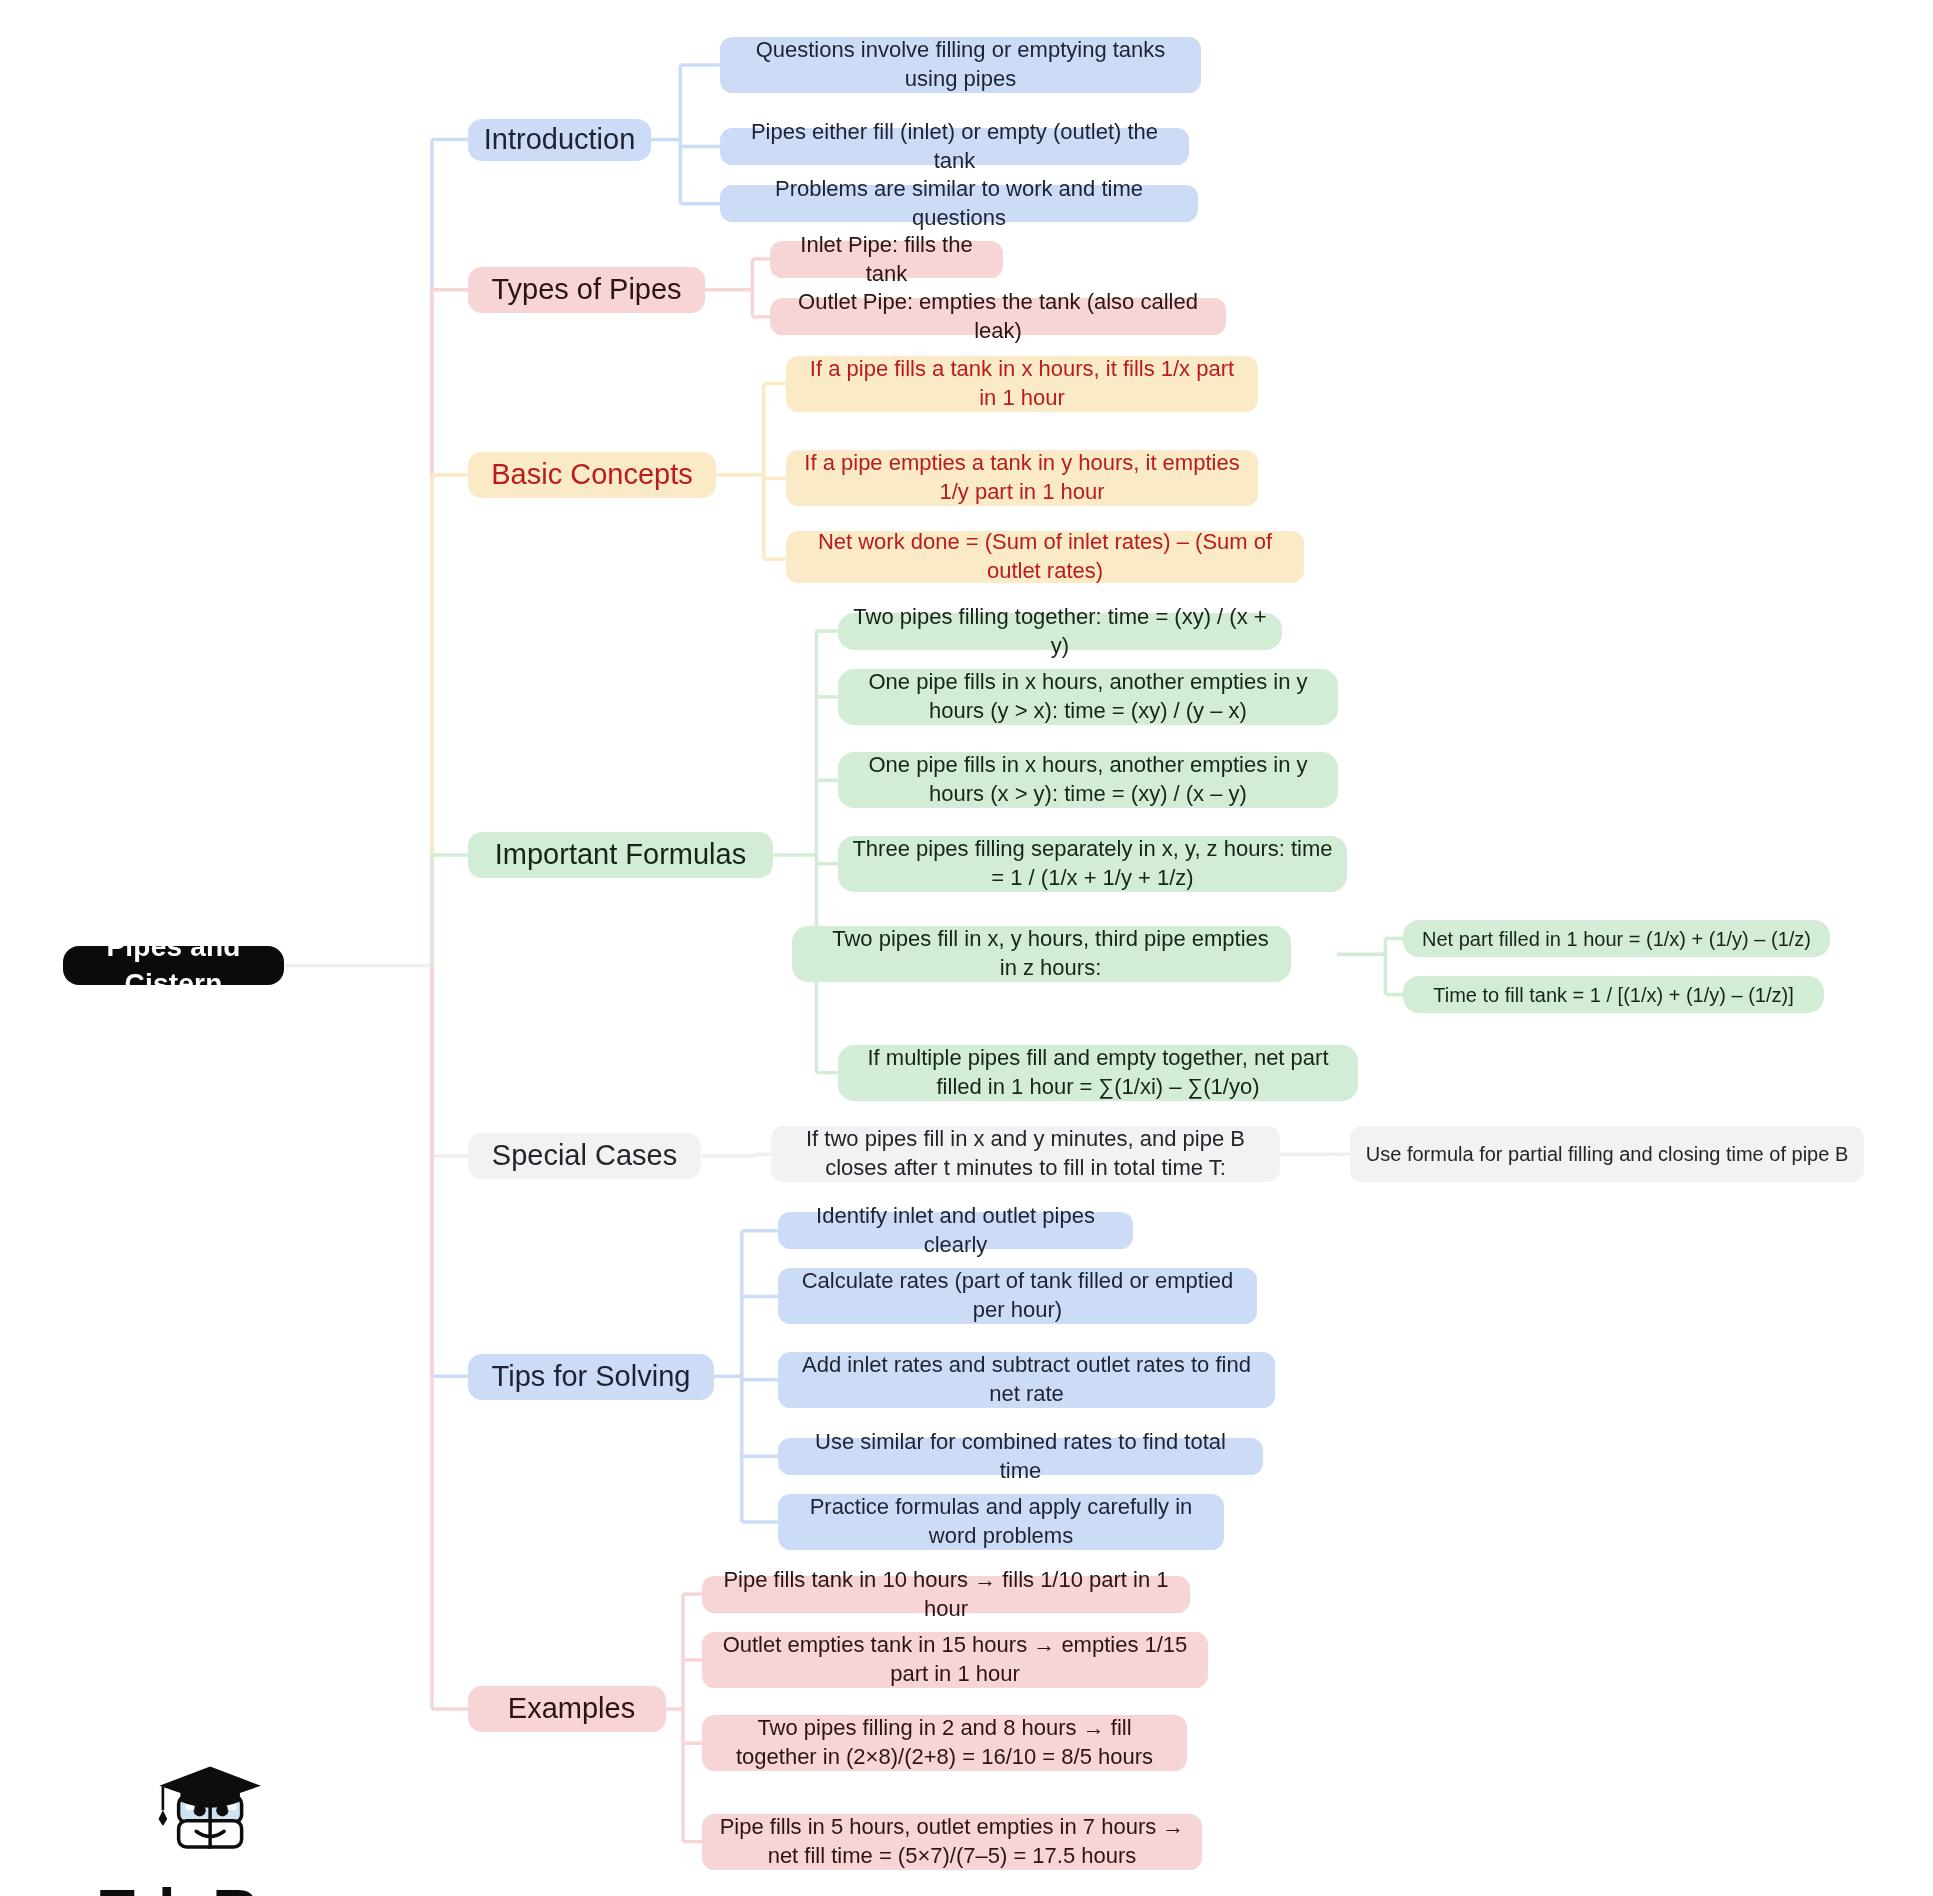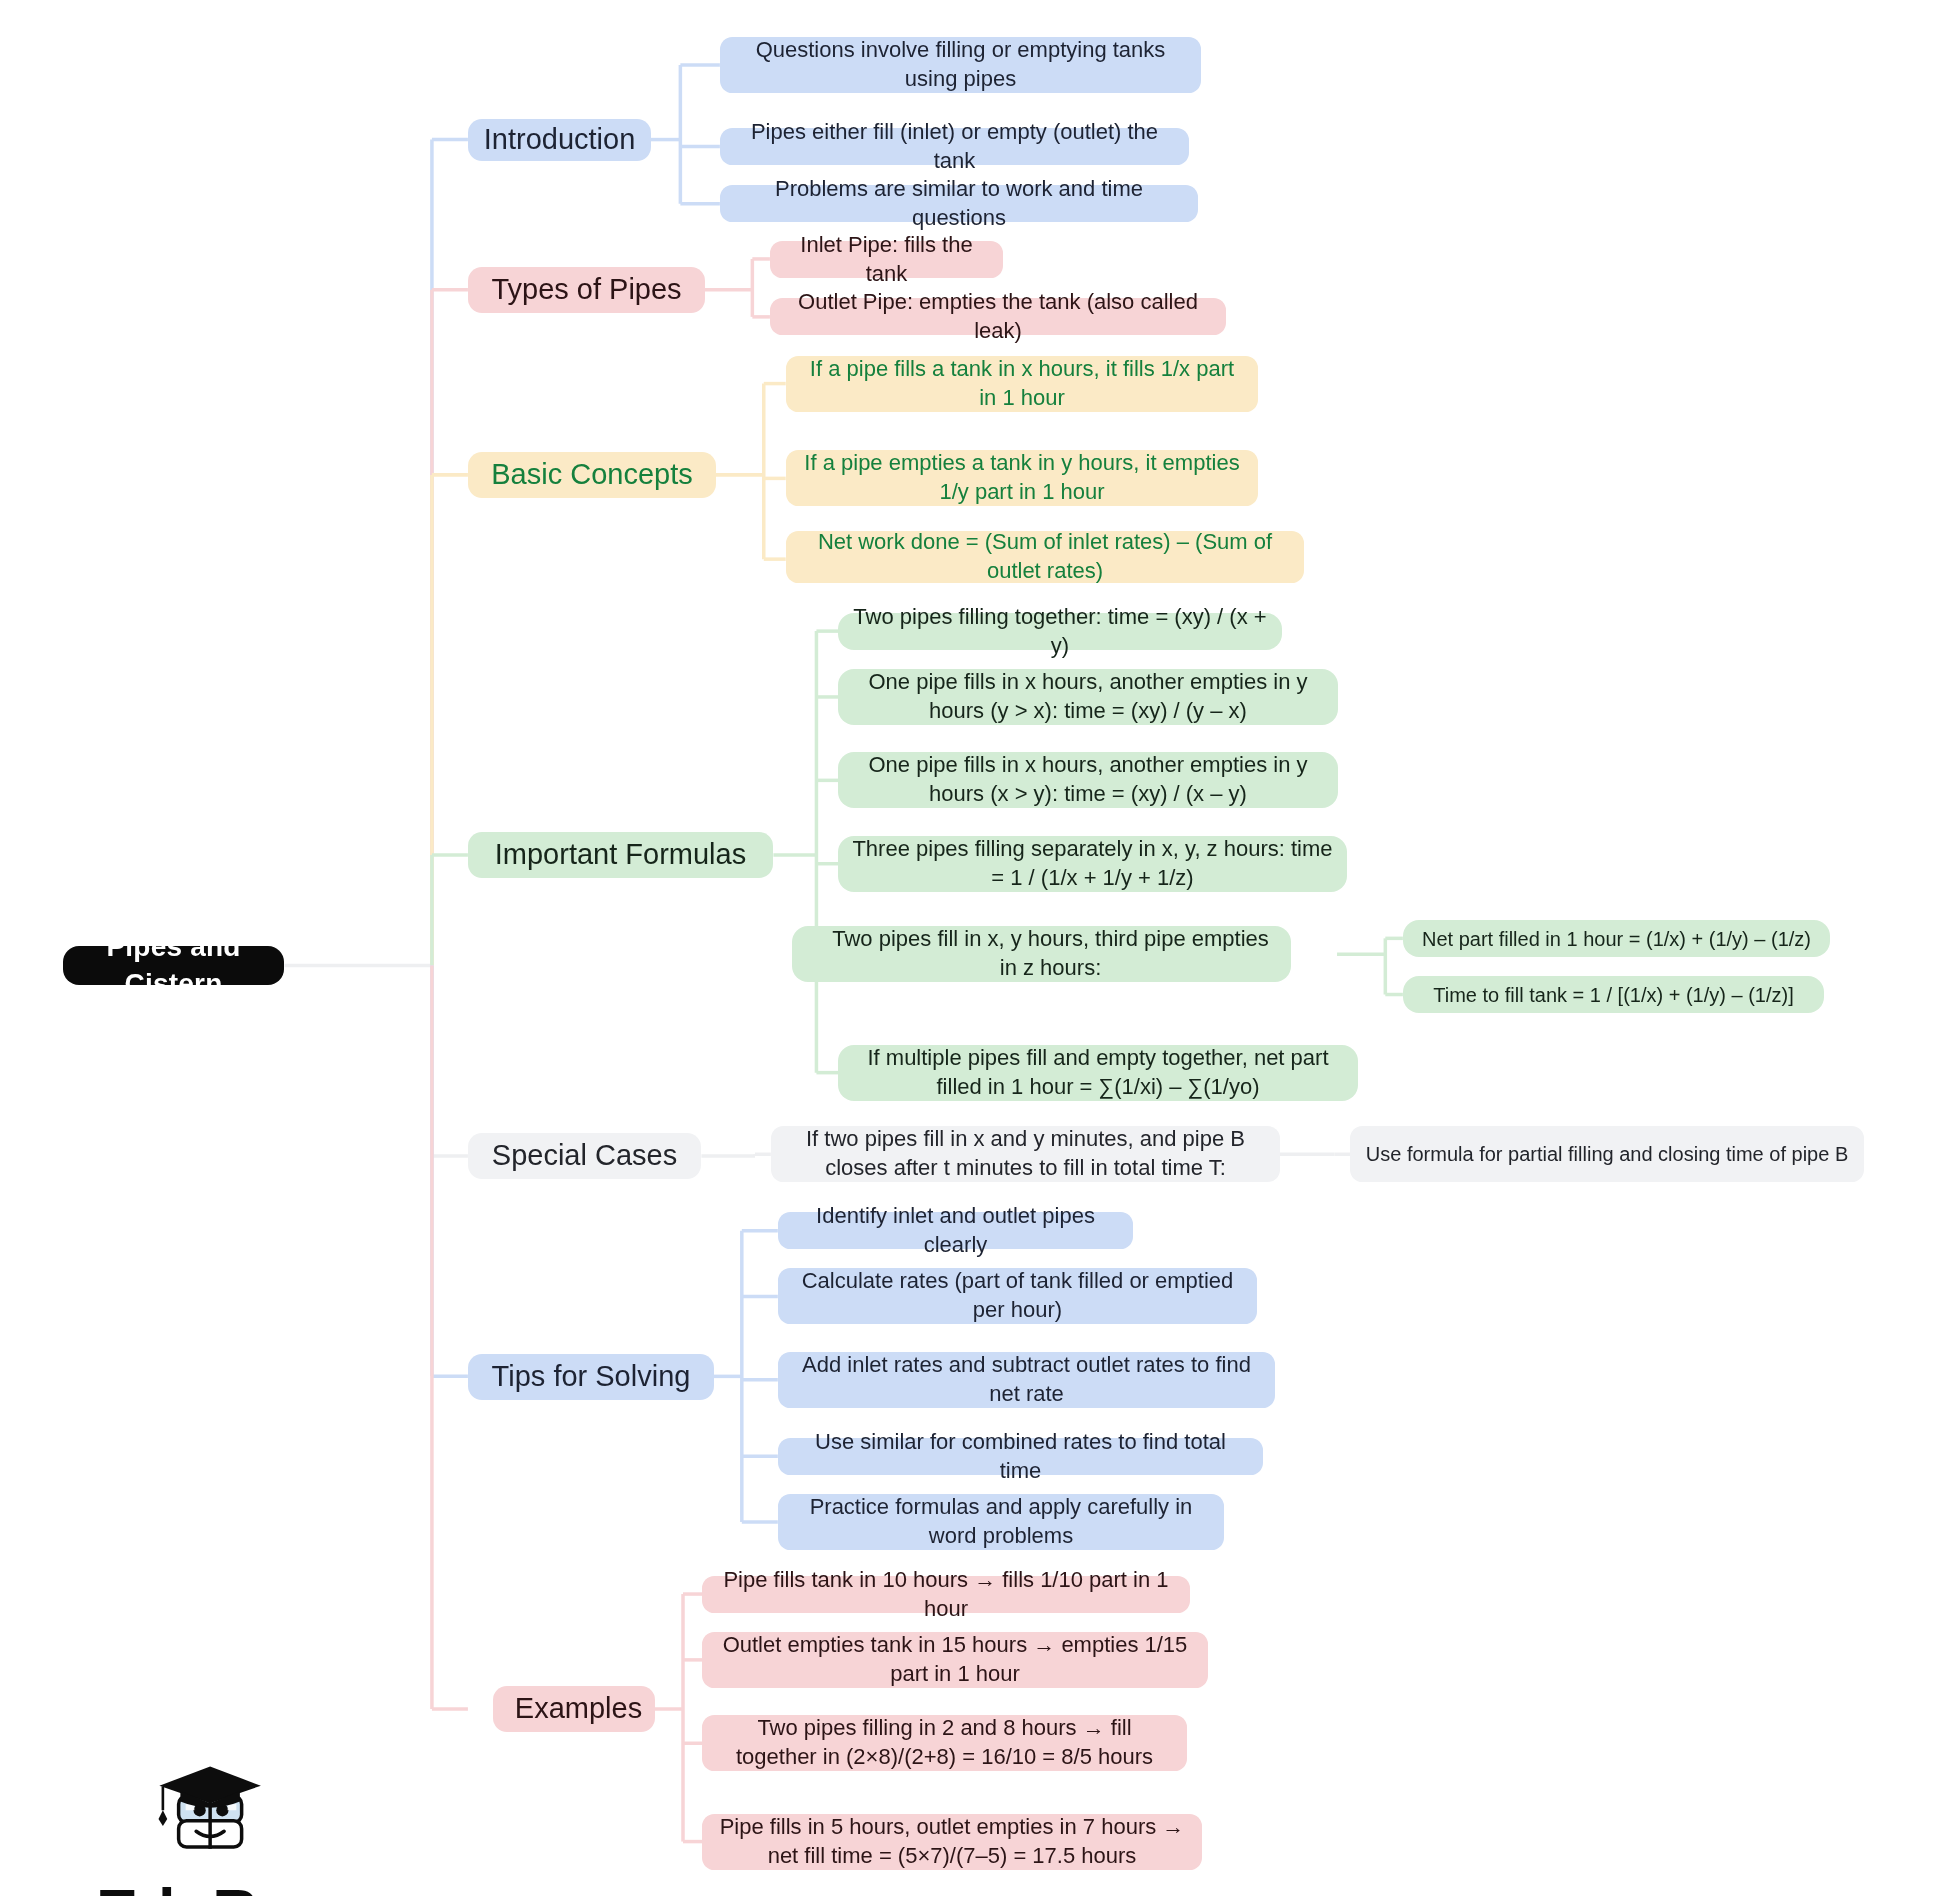--- a/index.html
+++ b/index.html
@@ -46,21 +46,21 @@
     font-size:29px;
     border-radius:14px;
     padding:7px 16px;
   }
   .node.lvl2{ font-size:22px; }
   .node.lvl3{ font-size:20px; }
 
   
   .c-blue   { background:#ccdcf6; color:#1d2333; }
   .c-pink   { background:#f7d4d6; color:#2c1416; }
-  .c-yellow { background:#fbeac6; color:#15803d; }
+  .c-yellow { background:#fbeac6; color:#b91c1c; }
   .c-green  { background:#d3ecd5; color:#16251a;border-radius:16px; }
   .c-gray   { background:#f1f2f4; color:#23252b; }
 
   
   #logo{
     position:absolute;
     left:35px;
     bottom:19.3px;
     width:351px;
     height:114px;
@@ -172,21 +172,21 @@
       <div class="node lvl2 c-green" style="left: 838px; top: 1045px; width: 520px; height: 56px;">If multiple pipes fill and empty together, net part filled in 1 hour = ∑(1/xi) – ∑(1/yo)</div>
       <div class="node lvl1 c-gray" style="left: 468px; top: 1133px; width: 233px; height: 46px;">Special Cases</div>
       <div class="node lvl2 c-gray" style="left: 771px; top: 1126px; width: 509px; height: 56px;">If two pipes fill in x and y minutes, and pipe B closes after t minutes to fill in total time T:</div>
       <div class="node lvl3 c-gray" style="left: 1350px; top: 1126px; width: 514px; height: 56px;">Use formula for partial filling and closing time of pipe B</div>
       <div class="node lvl1 c-blue" style="left: 468px; top: 1354px; width: 246px; height: 46px;">Tips for Solving</div>
       <div class="node lvl2 c-blue" style="left: 778px; top: 1212px; width: 355px; height: 37px;">Identify inlet and outlet pipes clearly</div>
       <div class="node lvl2 c-blue" style="left: 778px; top: 1268px; width: 479px; height: 56px;">Calculate rates (part of tank filled or emptied per hour)</div>
       <div class="node lvl2 c-blue" style="left: 778px; top: 1352px; width: 497px; height: 56px;">Add inlet rates and subtract outlet rates to find net rate</div>
       <div class="node lvl2 c-blue" style="left: 778px; top: 1438px; width: 485px; height: 37px;">Use similar for combined rates to find total time</div>
       <div class="node lvl2 c-blue" style="left: 778px; top: 1494px; width: 446px; height: 56px;">Practice formulas and apply carefully in word problems</div>
-      <div class="node lvl1 c-pink" style="left: 493px; top: 1686px; width: 162px; height: 46px; padding-left: 25px;">Examples</div>
+      <div class="node lvl1 c-pink" style="left: 468px; top: 1686px; width: 198px; height: 46px; padding-left: 25px;">Examples</div>
       <div class="node lvl2 c-pink" style="left: 702px; top: 1576px; width: 488px; height: 37px;">Pipe fills tank in 10 hours → fills 1/10 part in 1 hour</div>
       <div class="node lvl2 c-pink" style="left: 702px; top: 1632px; width: 506px; height: 56px;">Outlet empties tank in 15 hours → empties 1/15 part in 1 hour</div>
       <div class="node lvl2 c-pink" style="left: 702px; top: 1715px; width: 485px; height: 56px;">Two pipes filling in 2 and 8 hours → fill together in (2×8)/(2+8) = 16/10 = 8/5 hours</div>
       <div class="node lvl2 c-pink" style="left: 702px; top: 1814px; width: 500px; height: 56px;">Pipe fills in 5 hours, outlet empties in 7 hours → net fill time = (5×7)/(7–5) = 17.5 hours</div>
     </div>
 
   <div id="logo">
     <svg class="mark" viewBox="0 0 130 120" xmlns="http://www.w3.org/2000/svg">
 
       <rect x="28" y="38" width="72" height="30" rx="9" fill="#cfe2f1" stroke="#0d0d0d" stroke-width="4"></rect>

